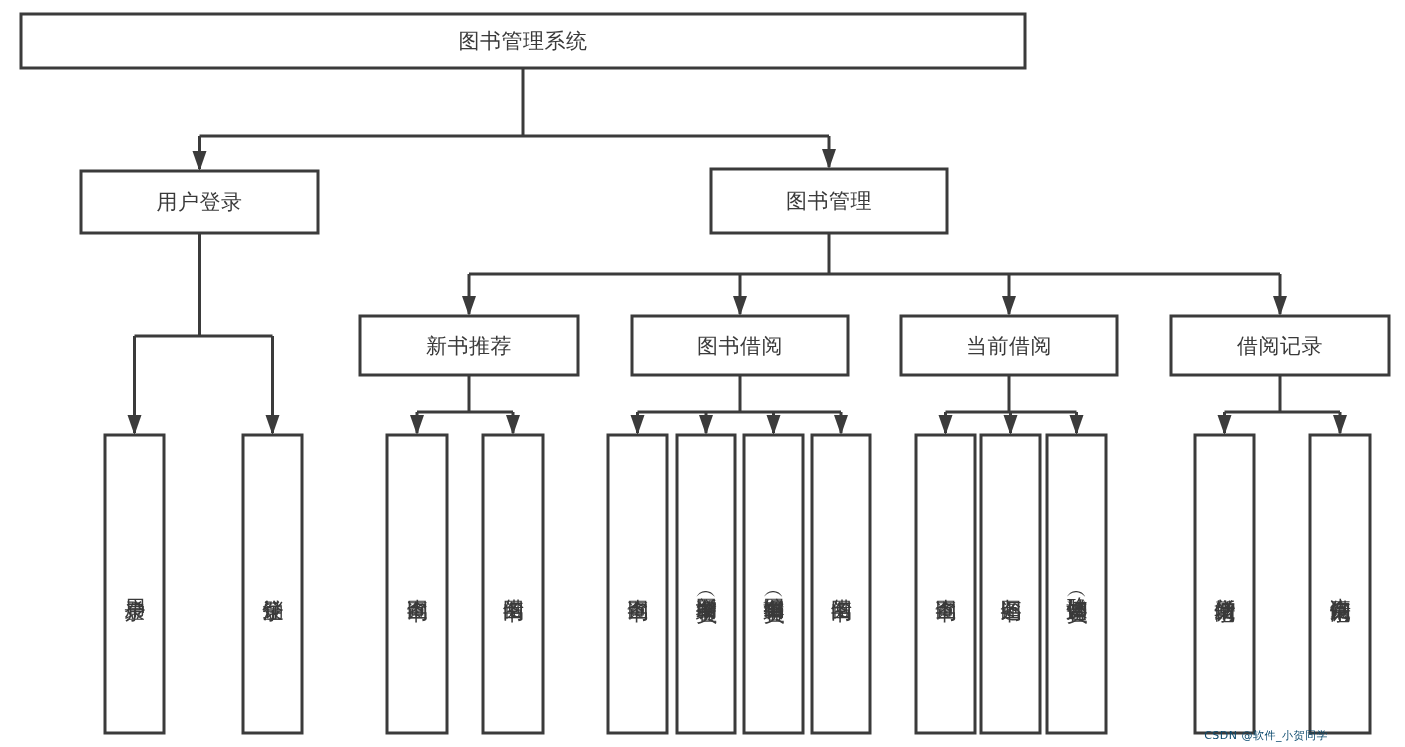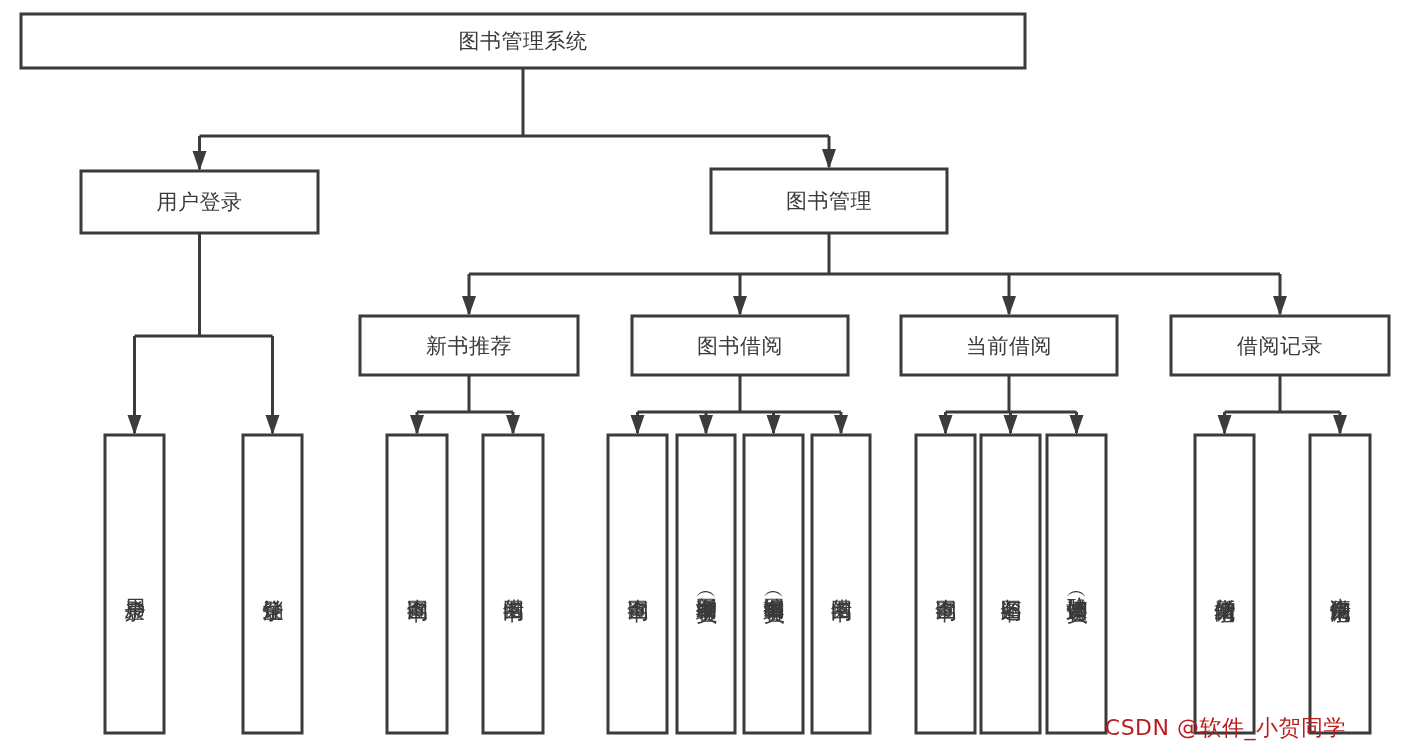--- a/index.html
+++ b/index.html
@@ -62,25 +62,25 @@
     font-family: "DejaVu Sans", "Liberation Sans", sans-serif;
     font-size: 21px;
     color: #3a3a3a;
     line-height: 1.28;
     letter-spacing: 1px;
     white-space: nowrap;
     text-align: center;
   }
   .watermark {
     position: absolute;
-    right: 10px;
+    right: 28px;
     bottom: 4px;
     font-family: "DejaVu Sans", "Liberation Sans", sans-serif;
-    font-size: 22px;
-    color: #b91c1c;
+    font-size: 11px;
+    color: #0c4a6e;
     white-space: nowrap;
     letter-spacing: 0.5px;
   }
 </style>
 </head>
 <body>
 
 <div id="diagram-root">
 
   <svg id="tree-svg" viewBox="0 0 1405 747" xmlns="http://www.w3.org/2000/svg">

